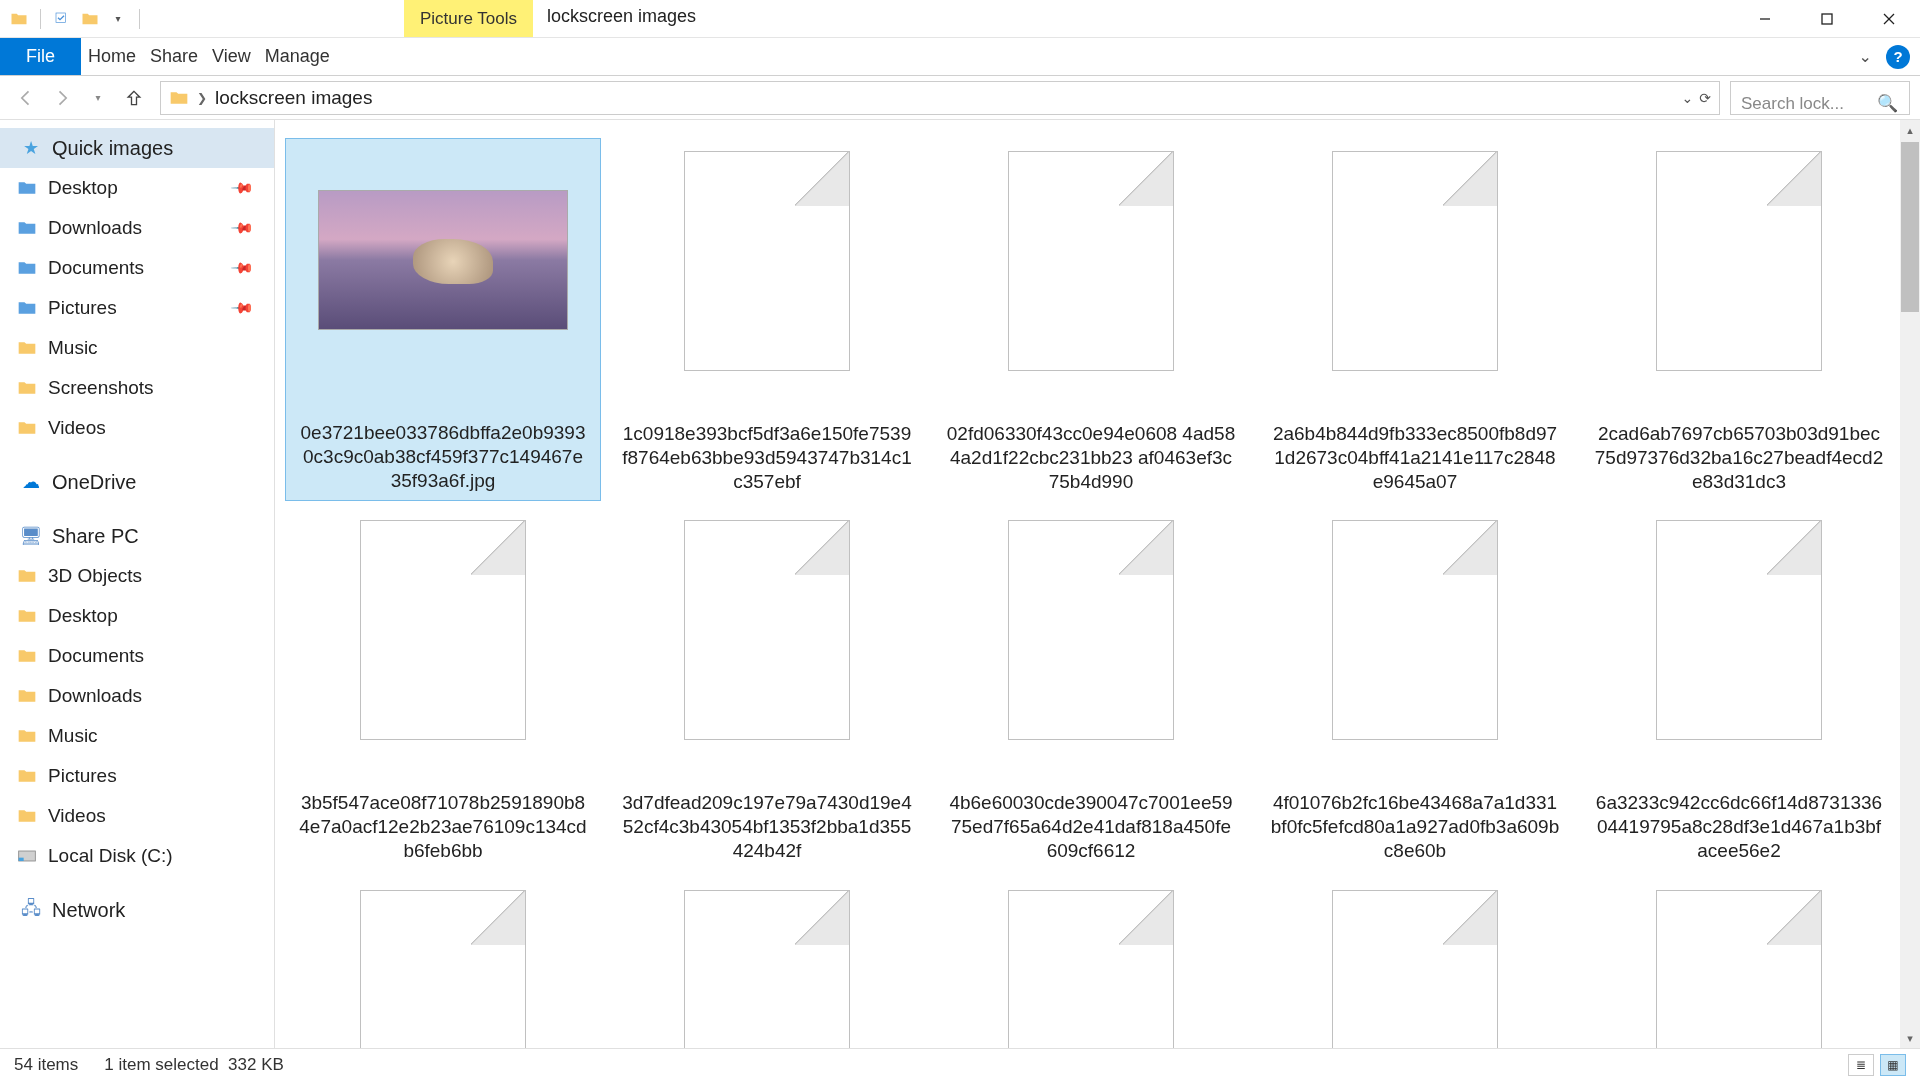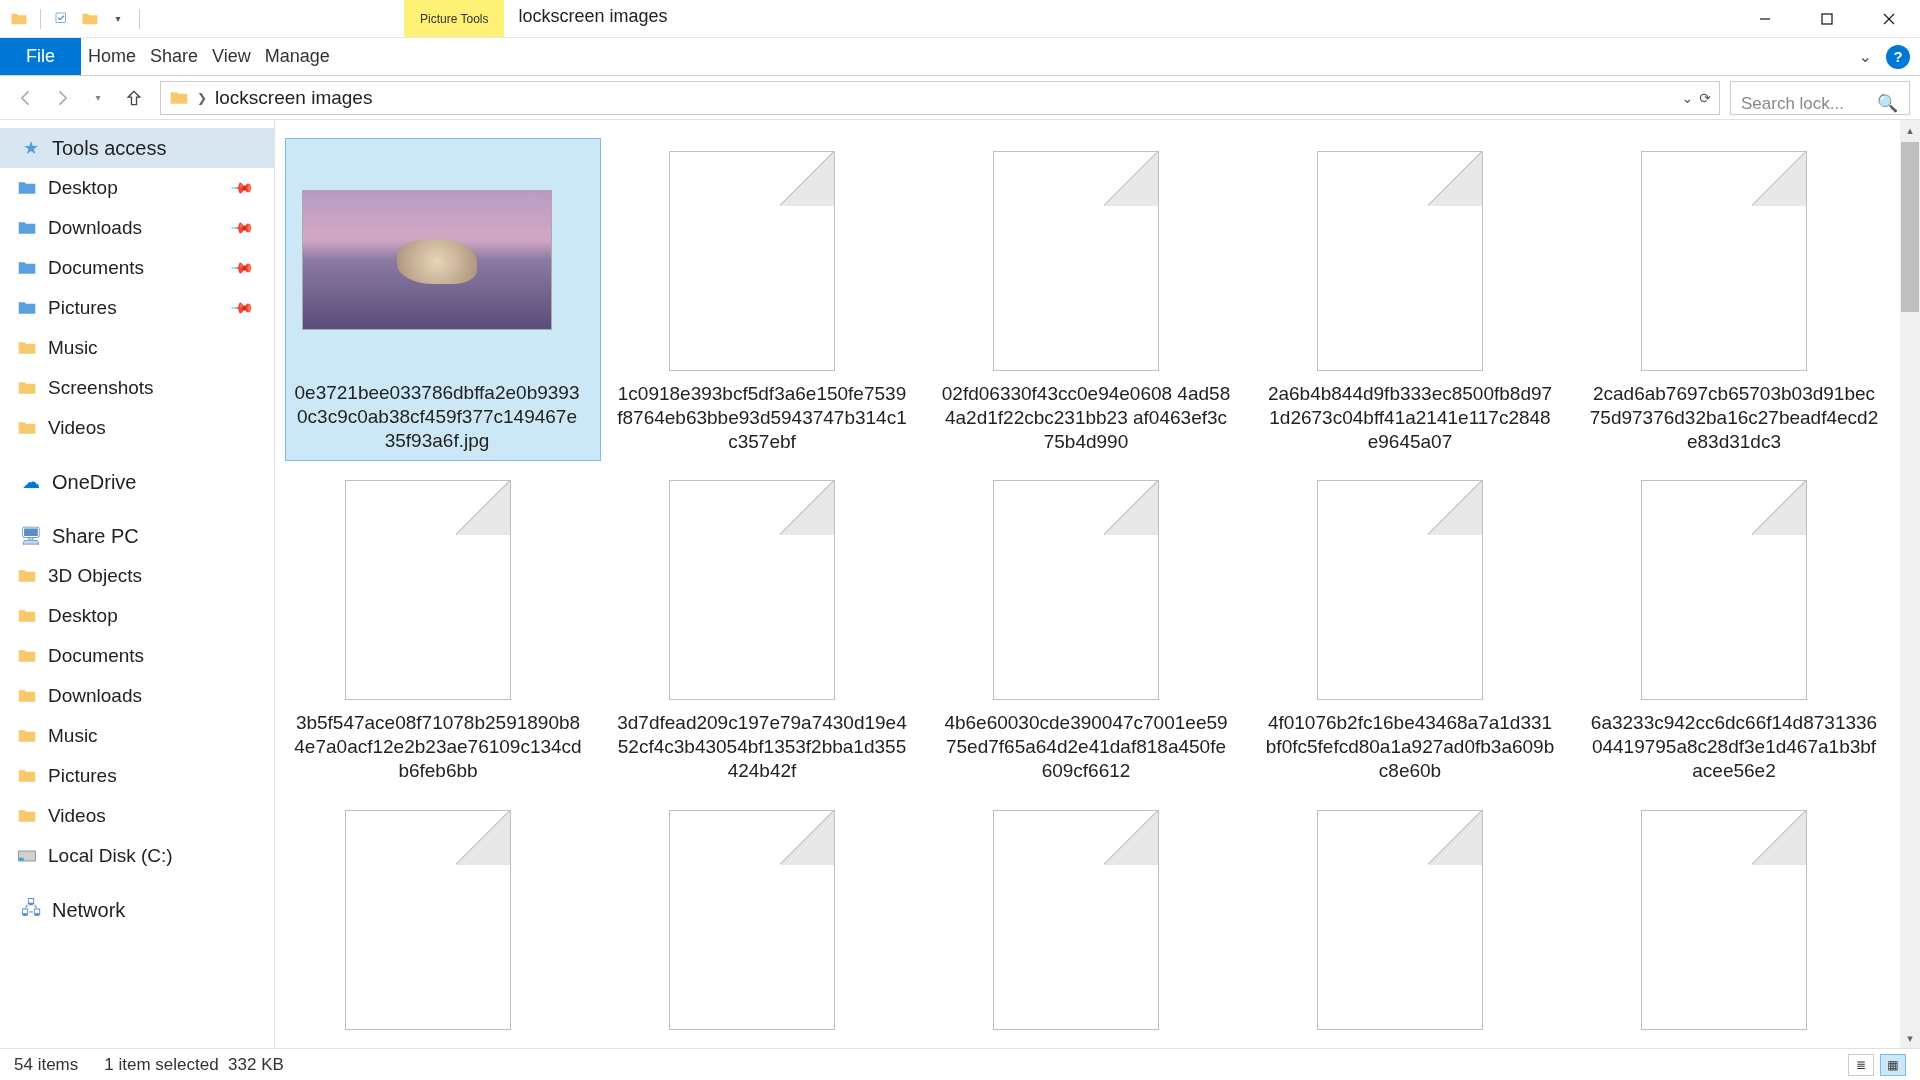--- a/index.html
+++ b/index.html
@@ -3,21 +3,21 @@
 <meta charset="utf-8">
 <style>
 * { box-sizing: border-box; margin: 0; padding: 0; font-family: "Segoe UI", Arial, sans-serif; }
 body { width: 1920px; height: 1080px; background: #fff; overflow: hidden; display: flex; flex-direction: column; }
 
 
 .titlebar { height: 38px; display: flex; align-items: stretch; border-bottom: 1px solid #e5e5e5; }
 .titlebar-left { display: flex; align-items: center; padding-left: 8px; gap: 6px; }
 .qat-icon { width: 22px; height: 22px; display: flex; align-items: center; justify-content: center; font-size: 14px; }
 .qat-sep { width: 1px; height: 20px; background: #ccc; margin: 0 4px; }
-.picture-tools-tab { background: #fff176; color: #333; padding: 2px 16px; font-size: 12px; margin-left: 260px; display: flex; align-items: center; }
+.picture-tools-tab { background: #fff176; color: #333; padding: 2px 16px; font-size: 17px; margin-left: 260px; display: flex; align-items: center; }
 .window-title { font-size: 18px; padding: 6px 14px; color: #222; }
 .titlebar-spacer { flex: 1; }
 .win-controls { display: flex; }
 .win-btn { width: 62px; display: flex; align-items: center; justify-content: center; font-size: 14px; color: #222; }
 .win-btn svg { width: 14px; height: 14px; }
 
 
 .ribbon { height: 38px; display: flex; align-items: stretch; border-bottom: 1px solid #d0d0d0; }
 .ribbon-tab { padding: 8px 7px; font-size: 18px; color: #333; display: flex; align-items: center; }
 .ribbon-tab.file { background: #0078d7; color: #fff; padding: 0 26px; }
@@ -43,21 +43,21 @@
 .side-item { display: flex; align-items: center; height: 40px; padding-left: 16px; font-size: 19px; color: #222; gap: 10px; position: relative; }
 .side-item.top { padding-left: 20px; font-size: 20px; }
 .side-item.selected { background: #d8e6f2; }
 .side-item .pin { position: absolute; right: 22px; color: #888; font-size: 15px; transform: rotate(45deg); }
 .side-item .ico { width: 22px; height: 22px; display: flex; align-items: center; justify-content: center; font-size: 18px; }
 .side-spacer { height: 14px; }
 
 
 .content-wrap { flex: 1; position: relative; overflow: hidden; }
 .content { position: absolute; inset: 0 20px 0 0; overflow-y: auto; padding: 18px 10px; display: grid; grid-template-columns: repeat(5, 316px); gap: 6px 8px; align-content: start; }
-.file-item { display: flex; flex-direction: column; align-items: flex-start; padding: 6px; border: 2px solid transparent; }
+.file-item { display: flex; flex-direction: column; align-items: center; padding: 6px; border: 2px solid transparent; gap: 40px; }
 .file-item.selected { background: #cce8f7; border: 1px solid #7abdea; }
 .thumb-box { width: 270px; height: 230px; display: flex; align-items: center; justify-content: center; }
 .img-thumb { width: 250px; height: 140px; background: linear-gradient(180deg, #b89bc4 0%, #d4a8c4 35%, #8b7aa3 50%, #5a4d78 100%); border: 1px solid #aaa; position: relative; }
 .img-thumb::after { content: ""; position: absolute; right: 30%; top: 35%; width: 80px; height: 45px; background: radial-gradient(circle, #e8d4b8 0%, #a89078 100%); border-radius: 40% 50% 30% 45%; }
 .blank-thumb { width: 166px; height: 220px; background: #fff; border: 1px solid #c0c0c0; position: relative; }
 .blank-thumb::before { content: ""; position: absolute; top: 0; right: 0; width: 54px; height: 54px; background: linear-gradient(135deg, transparent 48%, #c0c0c0 49%, #e8e8e8 51%); }
 .blank-thumb::after { content: ""; position: absolute; top: 0; right: 0; width: 54px; height: 54px; background: linear-gradient(135deg, #fff 48%, transparent 49%); }
 .file-label { text-align: center; font-size: 19px; color: #222; margin-top: 6px; line-height: 1.25; word-break: break-all; max-width: 290px; }
 
 
@@ -165,21 +165,21 @@
     <span>Search lock...</span>
     <span style="color:#555">🔍</span>
   </div>
 </div>
 
 <div class="main">
 
   <div class="sidebar">
     <div class="side-item top selected">
       <span class="ico" style="color:#4aa3df">★</span>
-      <span>Tools access</span>
+      <span>Quick images</span>
     </div>
     <div id="qa-list">
         <div class="side-item">
           <span class="ico">
             <svg viewBox="0 0 24 24" width="20" height="20">
               <path fill="#5aa0e0" d="M2 5h7l2 2h11v12H2z"></path>
             </svg>
           </span>
           <span>Desktop</span>
           <span class="pin">📌</span>

